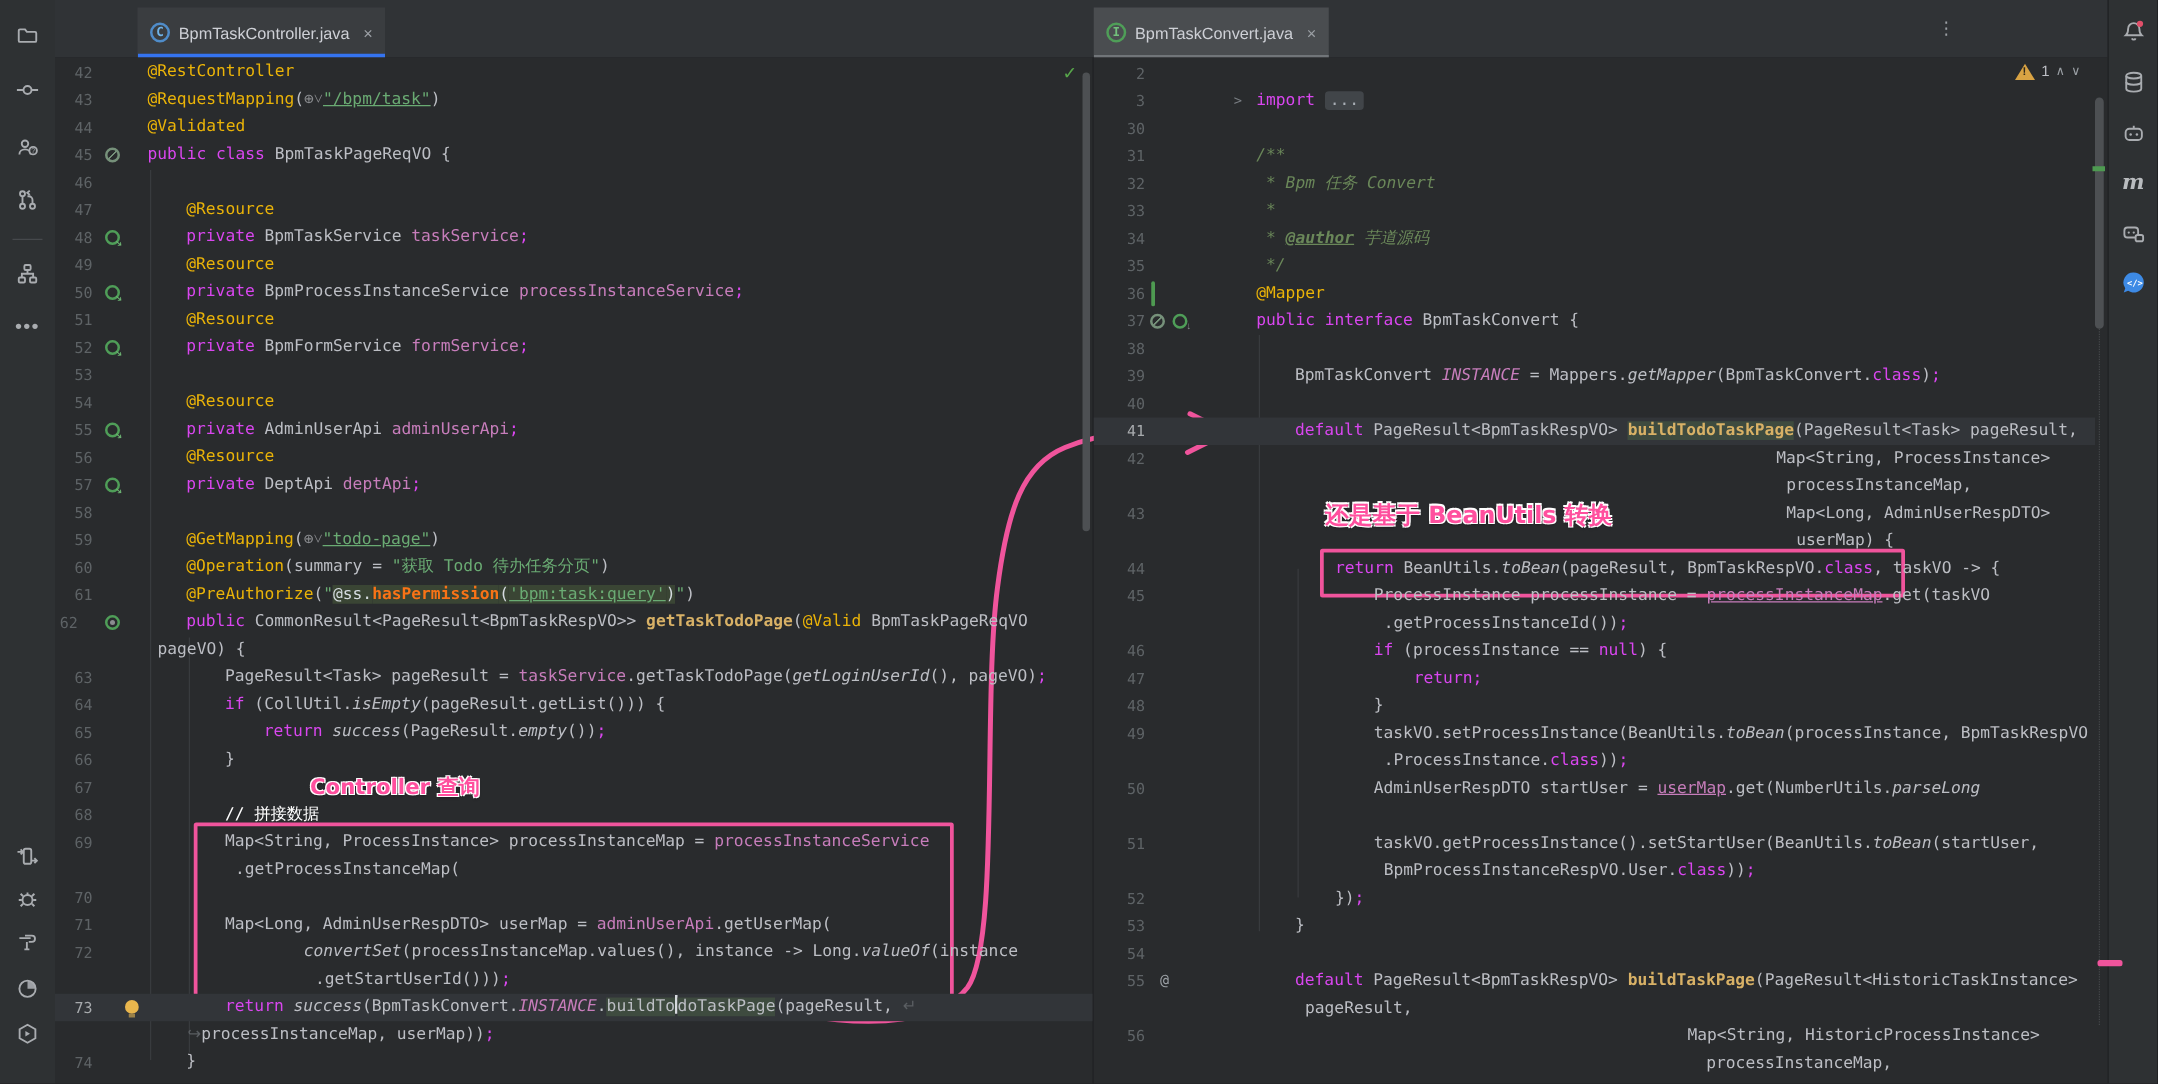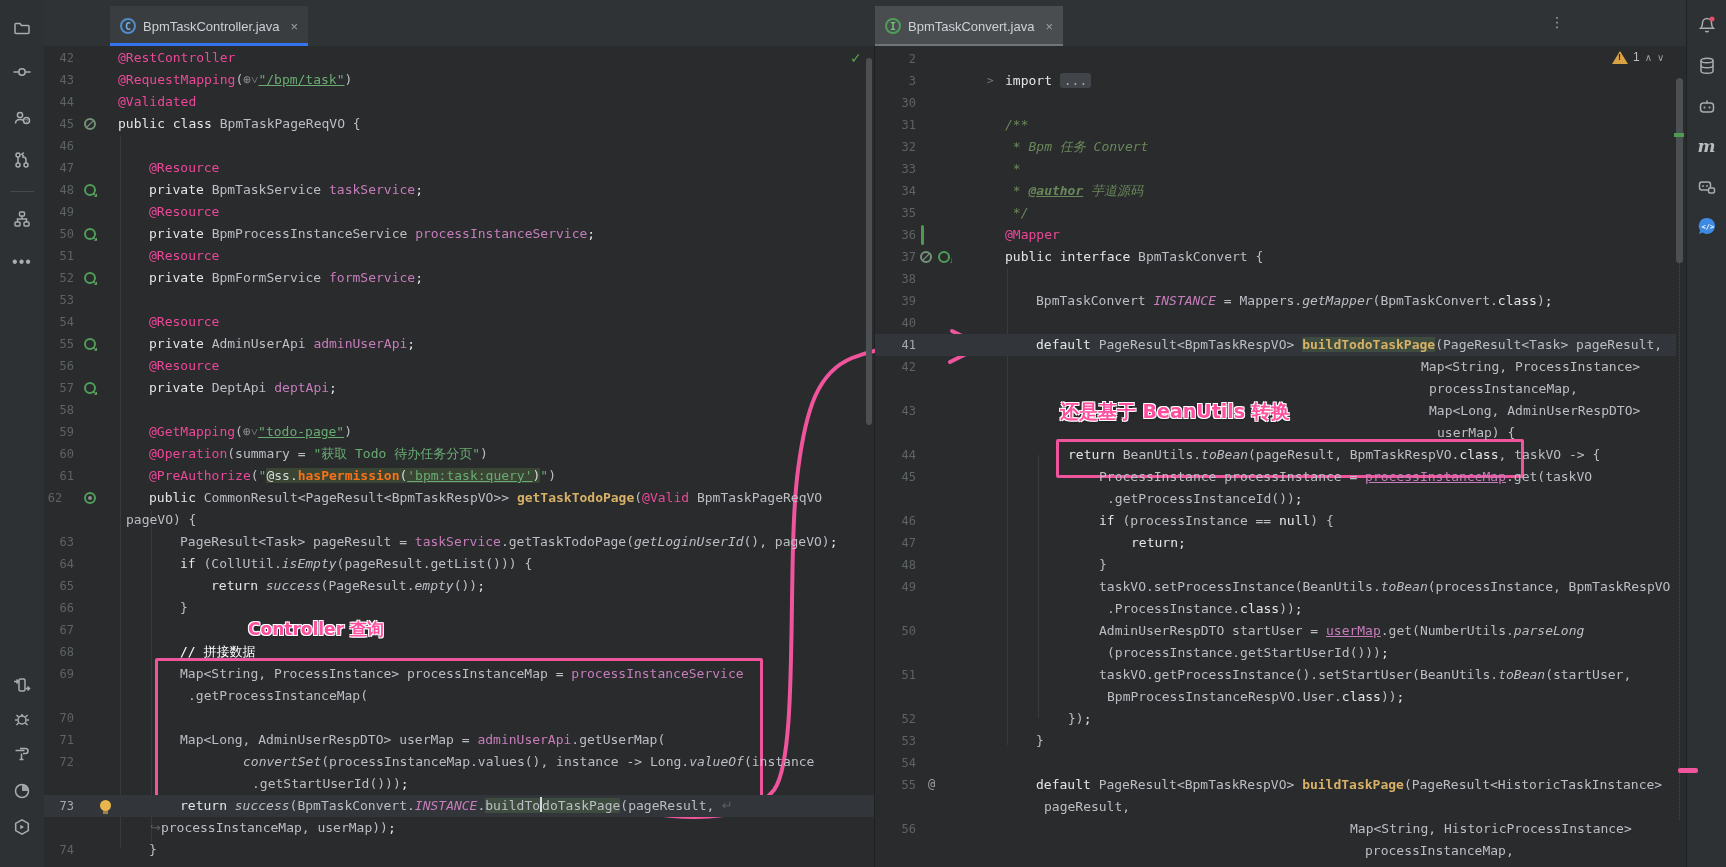--- a/index.html
+++ b/index.html
@@ -28,22 +28,22 @@
   .row{position:absolute;height:22px;line-height:22px;white-space:pre;
        font-family:"DejaVu Sans Mono",monospace;font-size:13px;color:#bcbec4;}
   .lnum{position:absolute;height:22px;line-height:22px;text-align:right;
         font-family:"DejaVu Sans Mono",monospace;font-size:12px;color:#5e6periodic366;color:#5e6366;}
   .lnum.cur{color:#a7aaad;}
   .curband{position:absolute;height:22px;background:#323539;}
   .vcsbar{position:absolute;width:3px;height:20px;background:#4e9a51;border-radius:2px;}
   .guide{position:absolute;width:1px;background:#383b3e;}
   
   .tk-pl{color:#bcbec4}
-  .tk-kw{color:#e5e5e5}
-  .tk-ann{color:#ec4899}
+  .tk-kw{color:#d946ef}
+  .tk-ann{color:#eab308}
   .tk-str{color:#6aab73}
   .tk-stru{color:#6aab73;text-decoration:underline}
   .tk-cmt{color:#ffffff}
   .tk-doc{color:#6a8759;font-style:italic}
   .tk-doctag{color:#6a8759;font-style:italic;font-weight:bold;text-decoration:underline}
   .tk-fld{color:#c77dbb}
   .tk-fldu{color:#c77dbb;text-decoration:underline}
   .tk-fi{color:#c77dbb;font-style:italic}
   .tk-it{color:#bcbec4;font-style:italic}
   .tk-decl{color:#d8b166;font-weight:bold}
@@ -370,21 +370,20 @@
     <div class="row" style="left: 1099px; top: 510px;"><span class="tk-kw">if </span><span class="tk-pl">(processInstance == </span><span class="tk-kw">null</span><span class="tk-pl">) {</span></div>
     <div class="lnum" style="left: 876px; top: 532px; width: 40px;">47</div>
     <div class="row" style="left: 1131px; top: 532px;"><span class="tk-kw">return;</span></div>
     <div class="lnum" style="left: 876px; top: 554px; width: 40px;">48</div>
     <div class="row" style="left: 1099px; top: 554px;"><span class="tk-pl">}</span></div>
     <div class="lnum" style="left: 876px; top: 576px; width: 40px;">49</div>
     <div class="row" style="left: 1099px; top: 576px;"><span class="tk-pl">taskVO.setProcessInstance(BeanUtils.</span><span class="tk-it">toBean</span><span class="tk-pl">(processInstance, BpmTaskRespVO</span></div>
     <div class="row" style="left: 1107px; top: 598px;"><span class="tk-pl">.ProcessInstance.</span><span class="tk-kw">class</span><span class="tk-pl">))</span><span class="tk-kw">;</span></div>
     <div class="lnum" style="left: 876px; top: 620px; width: 40px;">50</div>
     <div class="row" style="left: 1099px; top: 620px;"><span class="tk-pl">AdminUserRespDTO startUser = </span><span class="tk-fldu">userMap</span><span class="tk-pl">.get(NumberUtils.</span><span class="tk-it">parseLong</span></div>
-    <div class="row" style="left: 1107px; top: 642px;"><span class="tk-pl">(processInstance.getStartUserId()))</span><span class="tk-kw">;</span></div>
     <div class="lnum" style="left: 876px; top: 664px; width: 40px;">51</div>
     <div class="row" style="left: 1099px; top: 664px;"><span class="tk-pl">taskVO.getProcessInstance().setStartUser(BeanUtils.</span><span class="tk-it">toBean</span><span class="tk-pl">(startUser,</span></div>
     <div class="row" style="left: 1107px; top: 686px;"><span class="tk-pl">BpmProcessInstanceRespVO.User.</span><span class="tk-kw">class</span><span class="tk-pl">))</span><span class="tk-kw">;</span></div>
     <div class="lnum" style="left: 876px; top: 708px; width: 40px;">52</div>
     <div class="row" style="left: 1068px; top: 708px;"><span class="tk-pl">})</span><span class="tk-kw">;</span></div>
     <div class="lnum" style="left: 876px; top: 730px; width: 40px;">53</div>
     <div class="row" style="left: 1036px; top: 730px;"><span class="tk-pl">}</span></div>
     <div class="lnum" style="left: 876px; top: 752px; width: 40px;">54</div>
     <div class="row" style="left: 1036px; top: 752px;"></div>
     <div class="lnum" style="left: 876px; top: 774px; width: 40px;">55</div>

